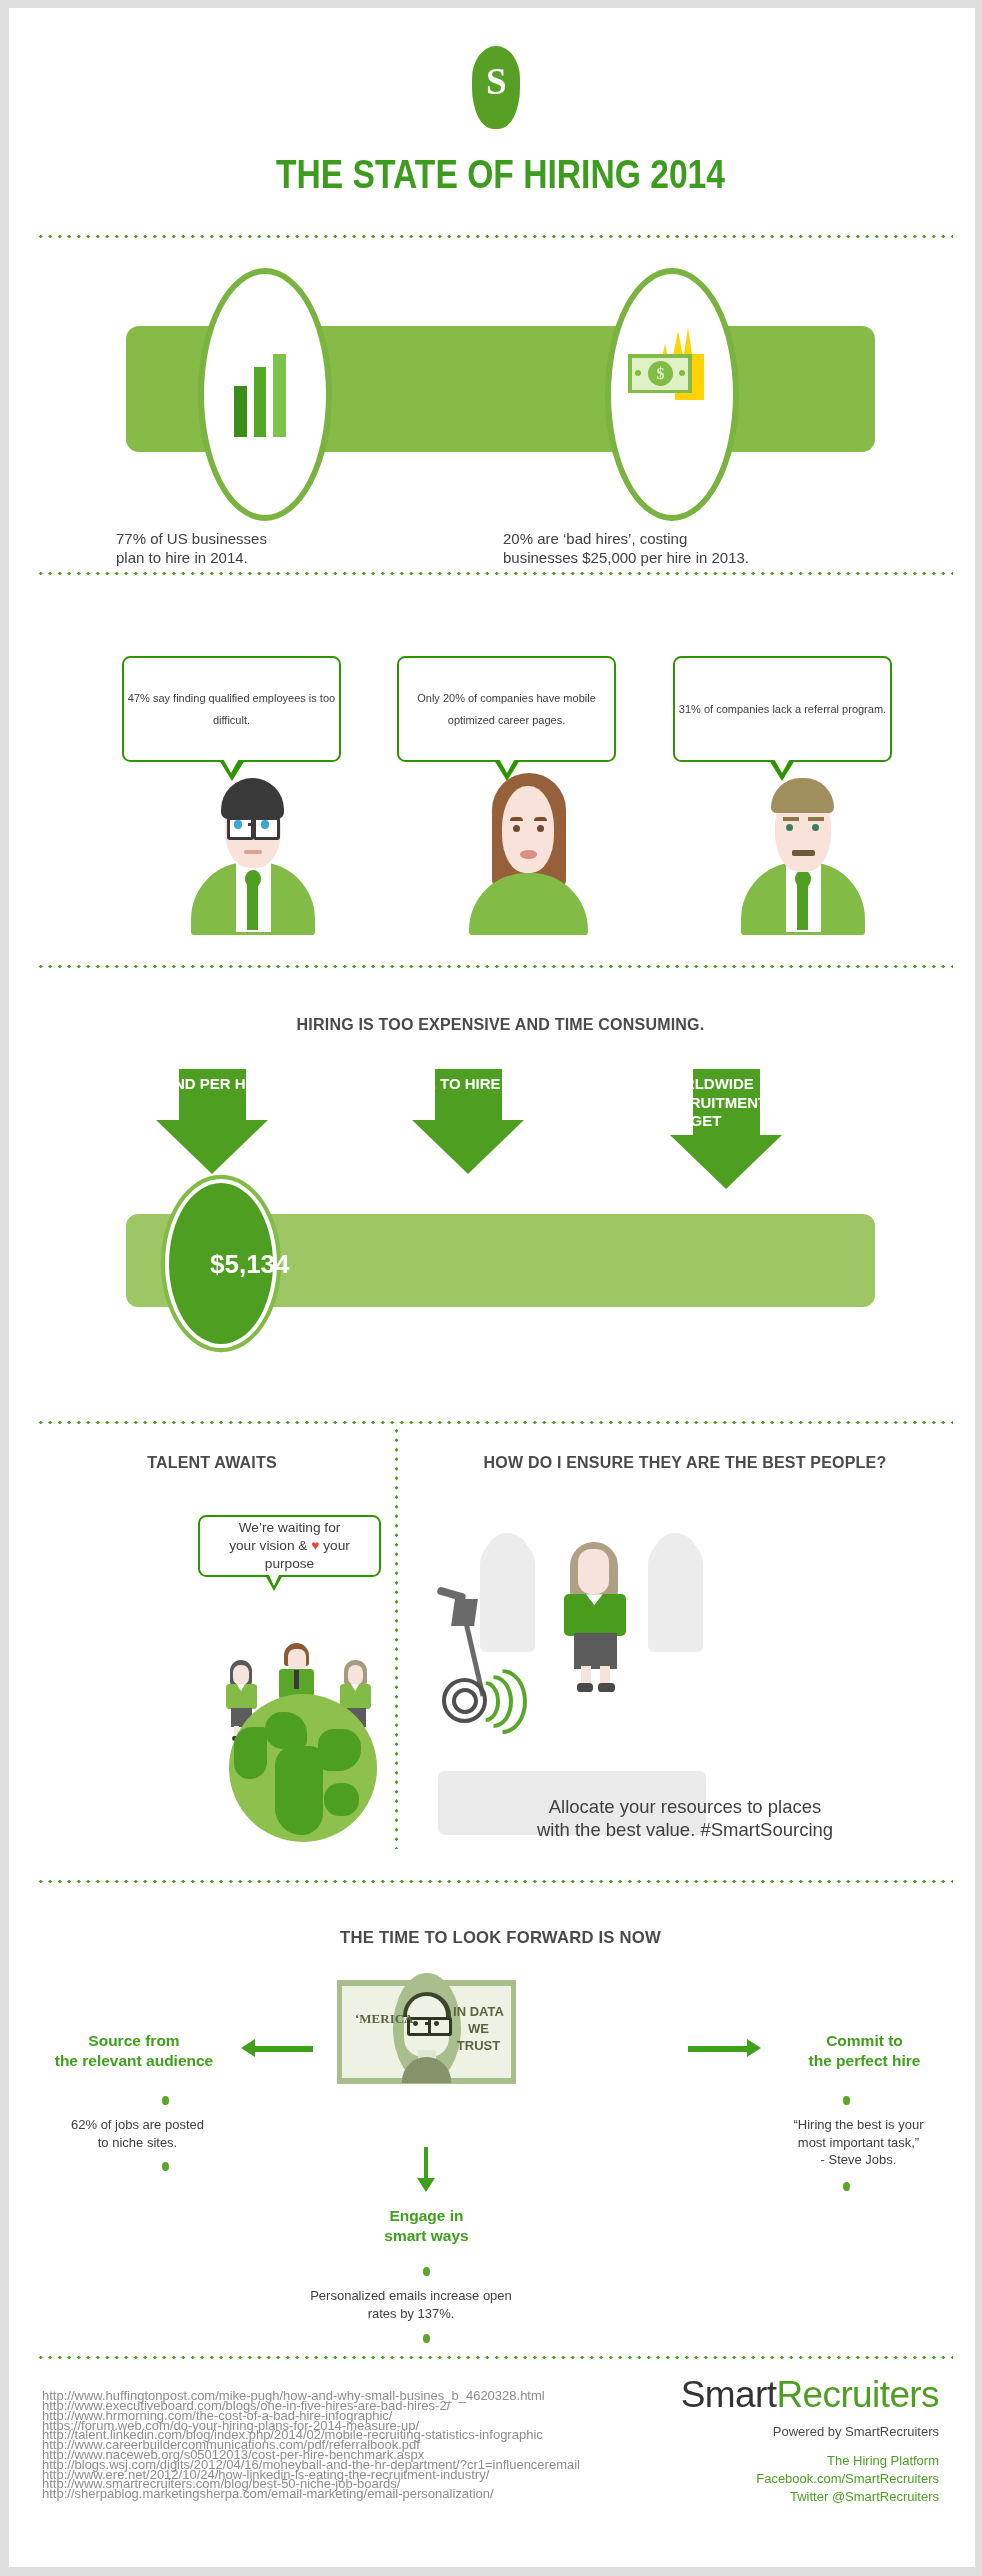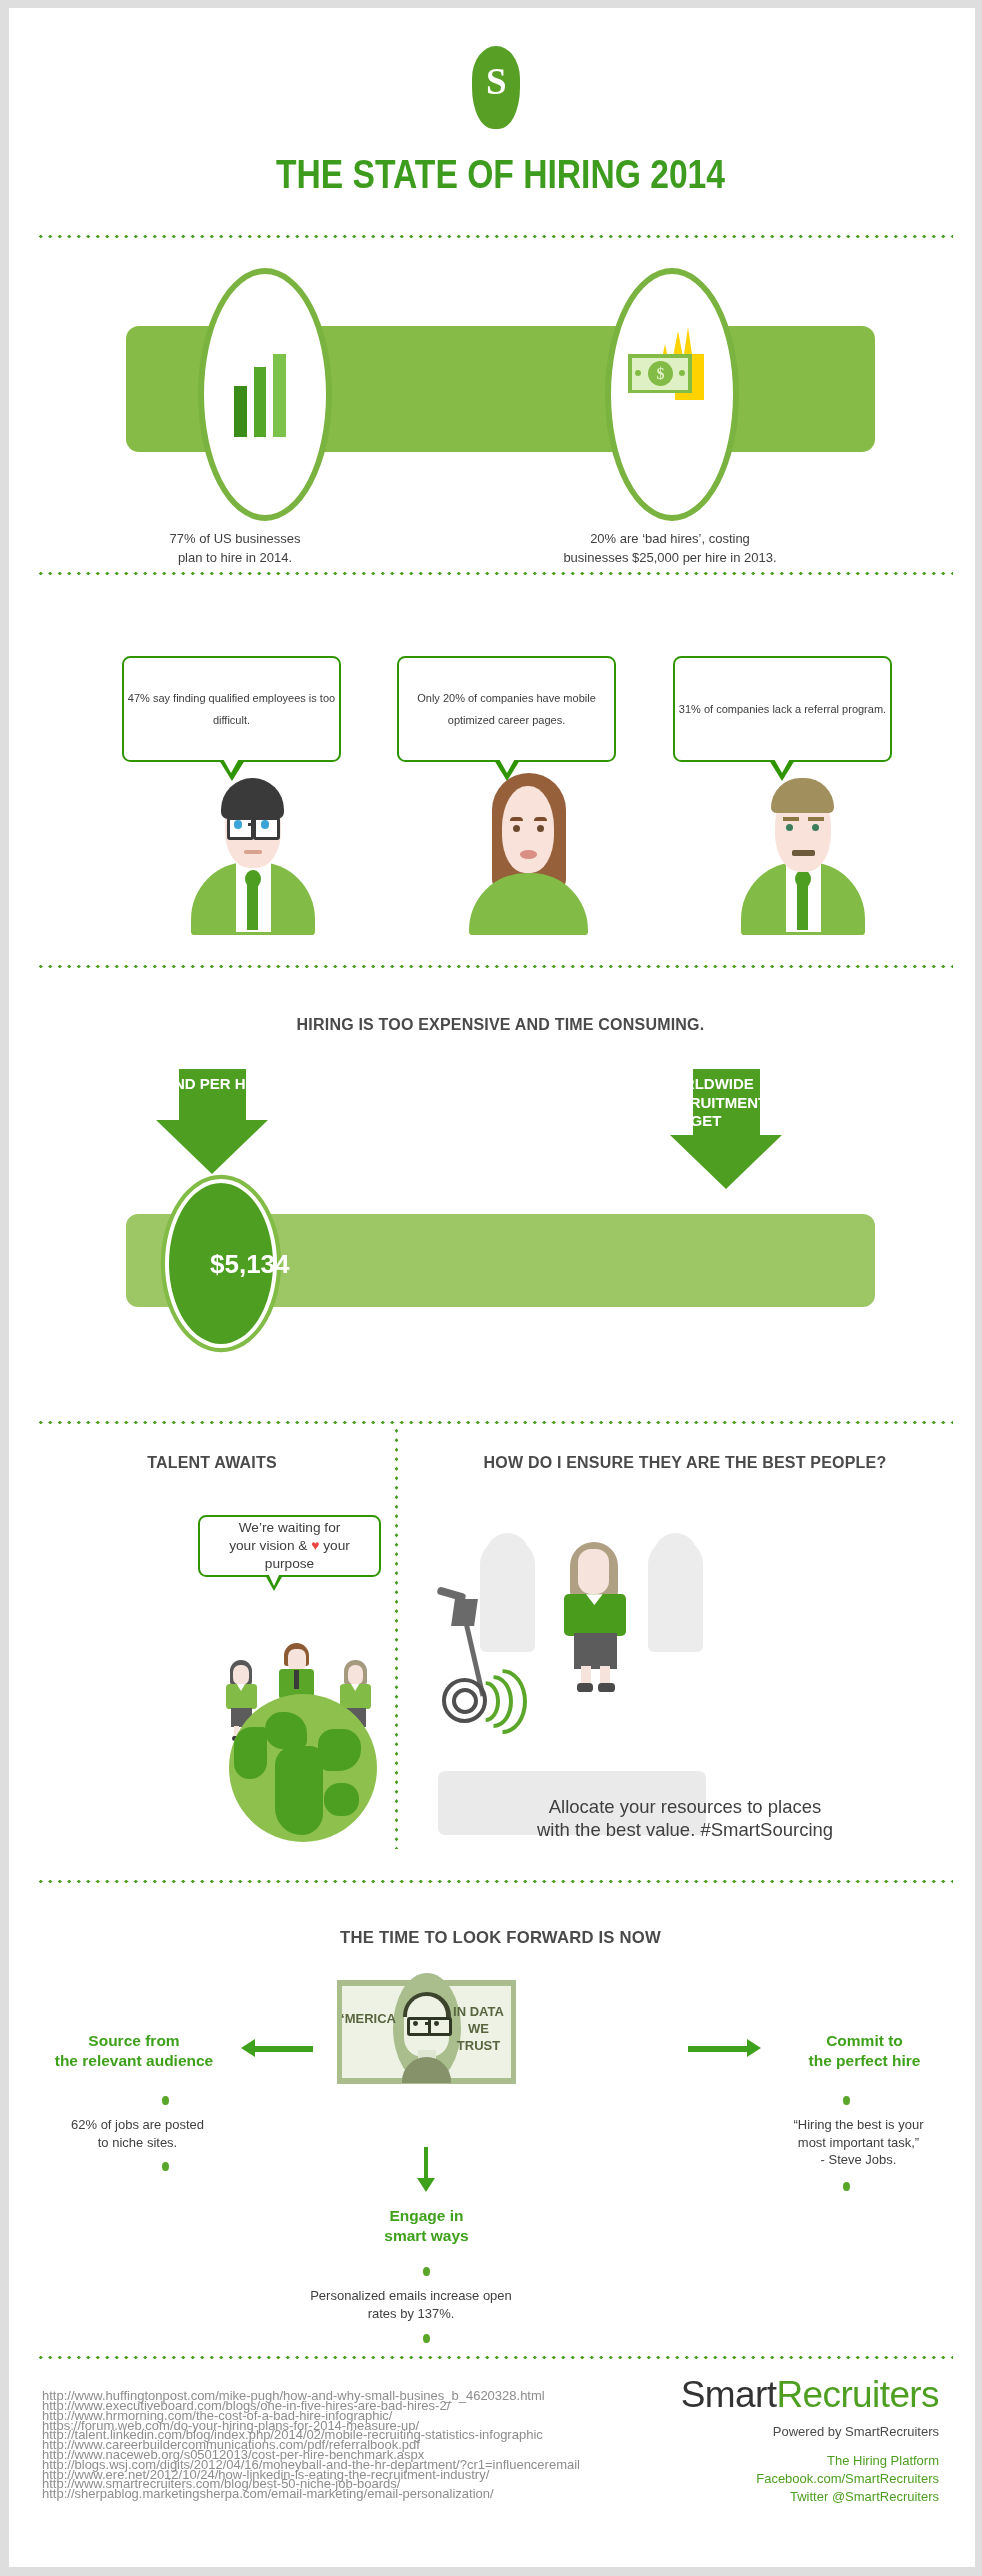--- a/index.html
+++ b/index.html
@@ -101,22 +101,22 @@
     text-align:right;color:#fff;font-size:26px;font-weight:bold;line-height:30px;padding-left:41px;
   }
 
   
   .secheading{
     position:absolute;text-align:center;color:#4a4a4a;font-weight:bold;
     font-size:16px;letter-spacing:0.2px;
     font-family:"Liberation Sans Narrow","Liberation Sans",sans-serif;
   }
   .bodytext{
-    position:absolute;text-align:center;color:#3f3f3f;
-    font-size:13px;line-height:19px;
+    position:absolute;text-align:left;color:#3f3f3f;
+    font-size:15px;line-height:19px;
     font-family:"Liberation Sans Narrow","Liberation Sans",sans-serif;
   }
   .captionsm{
     position:absolute;text-align:center;color:#3f3f3f;
     font-size:13px;line-height:17.3px;
     font-family:"Liberation Sans Narrow","Liberation Sans",sans-serif;
   }
   .greenlabel{
     position:absolute;text-align:center;color:#3fa11b;font-weight:bold;
     font-size:15.5px;line-height:19.7px;
@@ -291,20 +291,25 @@
   <div class="dots" style="left:27px;top:956px;width:917px;"></div>
 
   <div class="secheading" style="left:0;top:1008px;width:983px;">HIRING IS TOO EXPENSIVE AND TIME CONSUMING.</div>
 
   <div class="arrowbox" style="left:147px;top:1061px;width:112px;height:105px;">
     <div class="stem"></div>
     <div class="head"></div>
     <div class="lbl">SPEND PER HIRE</div>
   </div>
 
+  <div class="arrowbox" style="left:403px;top:1061px;width:112px;height:105px;">
+    <div class="stem"></div>
+    <div class="head"></div>
+    <div class="lbl">TIME TO HIRE</div>
+  </div>
 
   <div class="arrowbox" style="left:661px;top:1061px;width:112px;height:105px;">
     <div class="stem" style="height:66px;"></div>
     <div class="head" style="top:66px;"></div>
     <div class="lbl">WORLDWIDE RECRUITMENT BUDGET</div>
   </div>
 
   <div id="band2"></div>
 
   <div class="statoval" style="left:156px;top:1171px;width:104px;height:161px;">
@@ -420,21 +425,21 @@
     <div class="abs" style="left:50%;margin-left:-22.6px;top:13px;width:45px;height:64px;background:#eef2e4;border-radius:22.6px 22.6px 19px 19px;"></div>
     <div class="abs" style="left:50%;margin-left:-24px;top:12px;width:48px;height:25px;background:#3c442c;border-radius:24px 24px 0 0;"></div>
     <div class="abs" style="left:50%;margin-left:-19.7px;top:16px;width:39px;height:24px;background:#eef2e4;border-radius:19.7px 19.7px 0 0;"></div>
     <div class="abs" style="left:50%;margin-left:-19.7px;top:37px;width:18px;height:13px;border:3px solid #2f3724;border-radius:2.4px;"></div>
     <div class="abs" style="left:50%;margin-left:1.8px;top:37px;width:18px;height:13px;border:3px solid #2f3724;border-radius:2.4px;"></div>
     <div class="abs" style="left:50%;margin-left:-1.8px;top:42px;width:3.6px;height:2.4px;background:#2f3724;"></div>
     <div class="abs" style="left:50%;margin-left:-13.7px;top:41px;width:4.8px;height:4.8px;border-radius:50%;background:#2f3724;"></div>
     <div class="abs" style="left:50%;margin-left:7.7px;top:41px;width:4.8px;height:4.8px;border-radius:50%;background:#2f3724;"></div>
     <div class="abs" style="left:50%;margin-left:-9px;top:70px;width:18px;height:22.6px;background:#dfe6d1;"></div>
     <div class="abs" style="left:50%;margin-left:-24.4px;top:77px;width:49px;height:26px;background:#85926a;border-radius:24.4px 24.4px 0 0;"></div>
-    <div class="side" style="left:3px;width:57px;">‘MERICA</div>
+    <div class="side" style="left:18px;width:57px;font-family:Liberation Serif, serif;">‘MERICA</div>
     <div class="side" style="right:6px;width:63px;top:24px;">
       <div>IN DATA</div>
       <div>WE TRUST</div>
     </div>
   </div>
 
   <div class="hline" style="left:244px;top:2038px;width:60px;"></div>
   <div class="abs" style="left:232px;top:2031px;width:0;height:0;border-top:9.5px solid transparent;border-bottom:9.5px solid transparent;border-right:14.3px solid #3fa11b;"></div>
   <div class="greenlabel" style="left:18px;top:2023px;width:214px;">
     <div>Source from</div>

